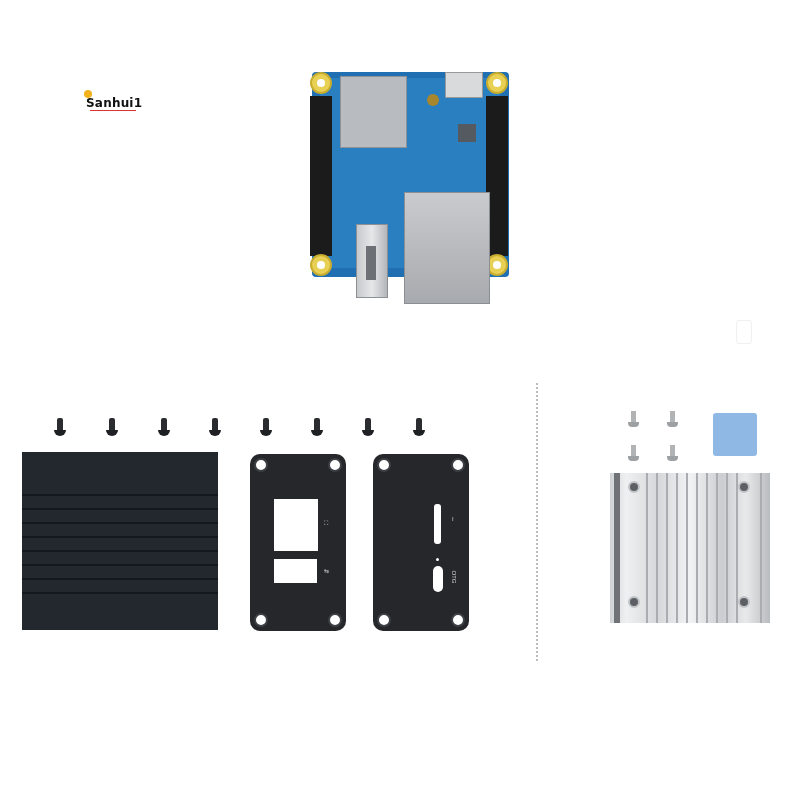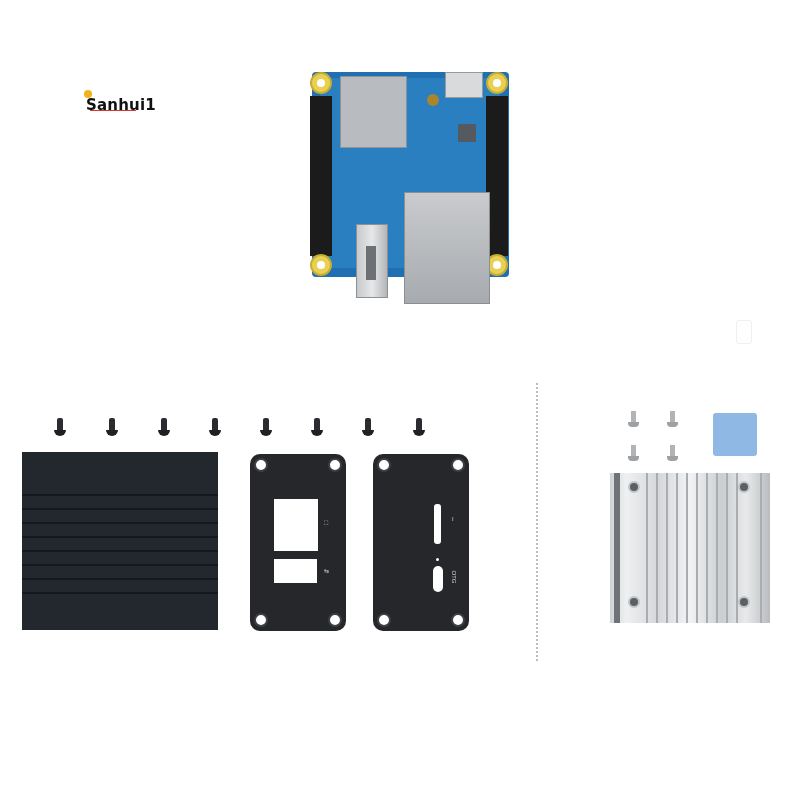--- a/index.html
+++ b/index.html
@@ -1,19 +1,19 @@
 <!DOCTYPE html>
 <html><head>
 <meta charset="utf-8">
 <style>
   html,body{margin:0;padding:0;background:#ffffff;}
   body{width:800px;height:800px;position:relative;overflow:hidden;font-family:"Liberation Sans",sans-serif;}
   .abs{position:absolute;}
   
-  .wm{left:86px;top:96px;font-family:"DejaVu Sans",sans-serif;font-weight:bold;font-size:15px;color:#111;letter-spacing:0.2px;}
+  .wm{left:86px;top:96px;font-family:"DejaVu Sans",sans-serif;font-weight:bold;font-size:12px;color:#111;letter-spacing:0.2px;}
   .wm-sun{left:84px;top:90px;width:8px;height:8px;border-radius:50%;background:#f2b21b;}
   .wm-line{left:90px;top:110px;width:46px;height:1px;background:#d33;}
   
   .pcb{left:312px;top:72px;width:197px;height:205px;background:#1f6fb2;border-radius:4px;}
   .pcb-inner{left:8px;top:6px;width:180px;height:190px;background:#2a7fc0;}
   .mount{width:18px;height:18px;border-radius:50%;background:#e8d055;border:2px solid #c9ad2f;}
   .mount::after{content:"";position:absolute;left:5px;top:5px;width:8px;height:8px;border-radius:50%;background:#fff;}
   .header{width:22px;background:#1b1b1b;}
   .sd{left:340px;top:76px;width:65px;height:70px;background:#b8bcc0;border:1px solid #8e9297;}
   .usbm{left:445px;top:72px;width:36px;height:24px;background:#d8dadc;border:1px solid #999;}

